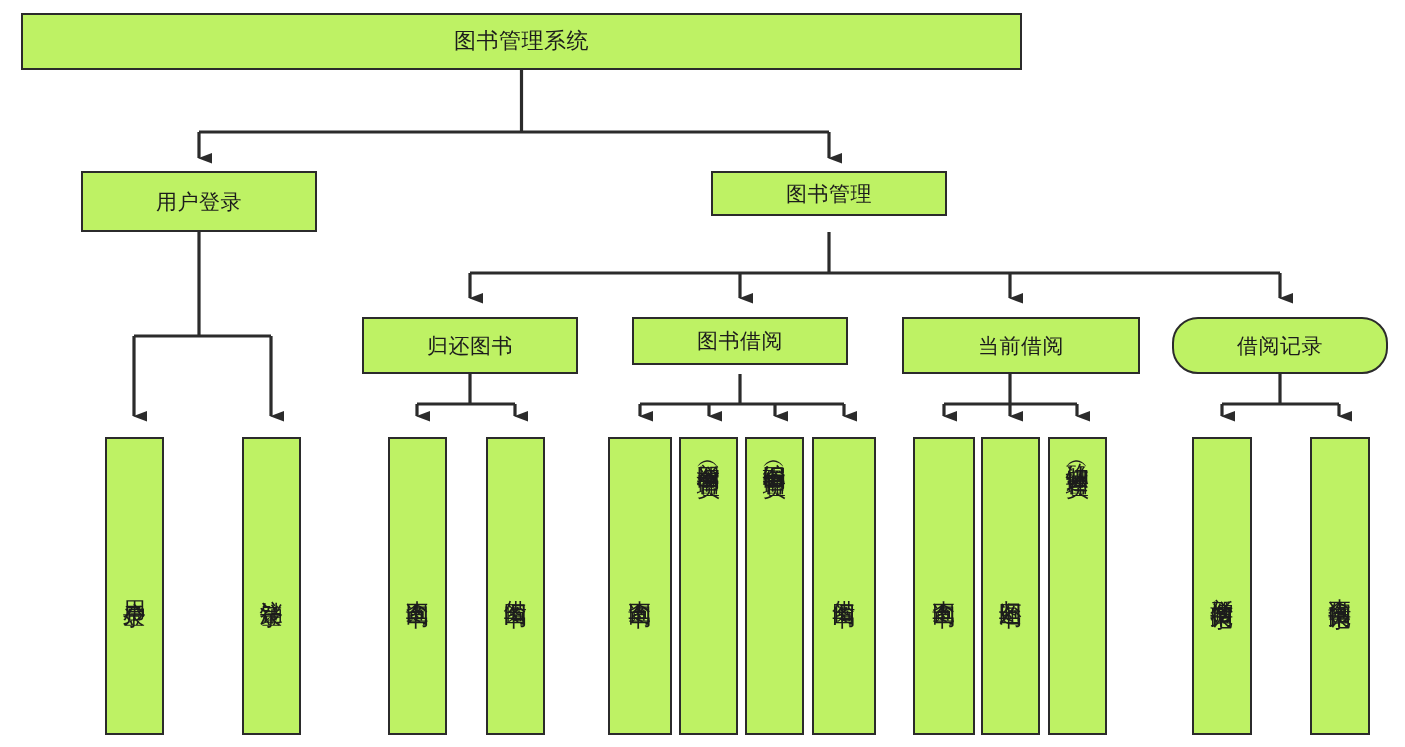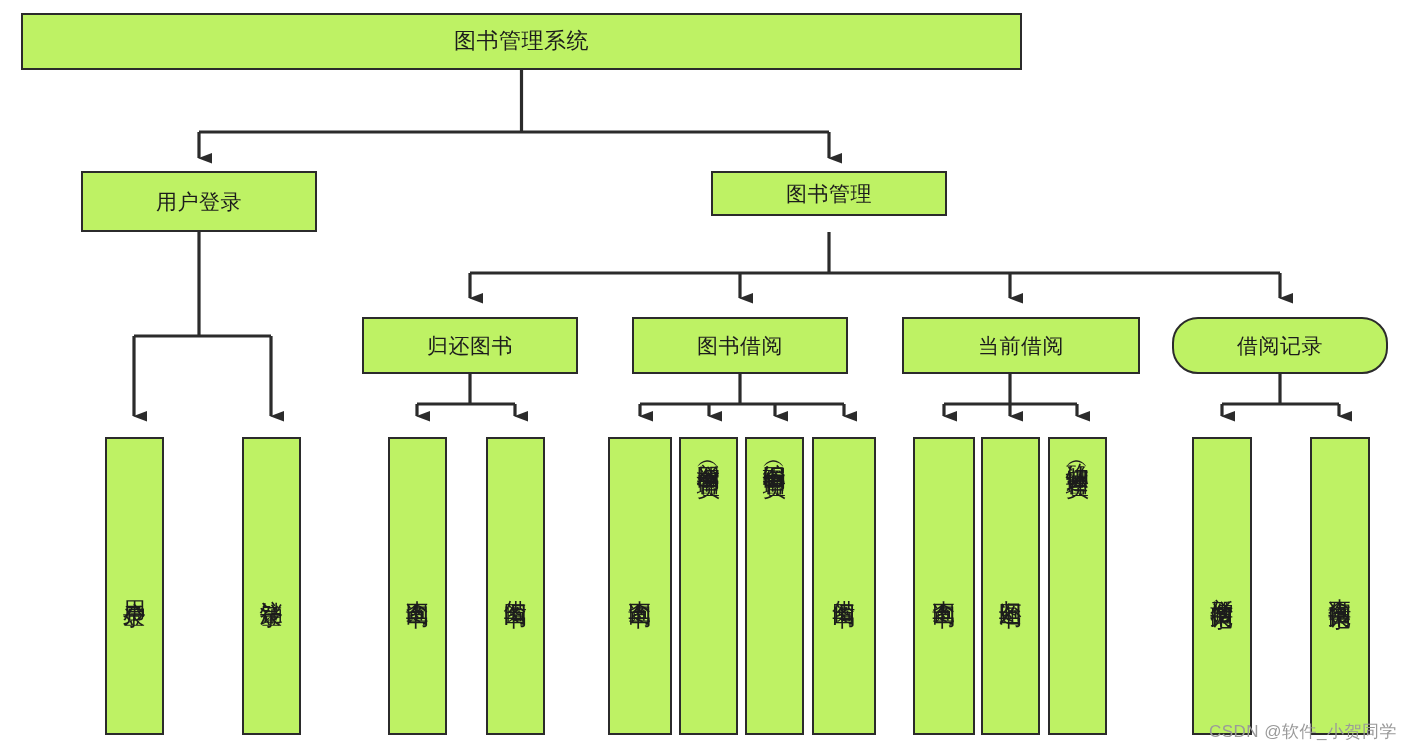--- a/index.html
+++ b/index.html
@@ -130,21 +130,21 @@
   <div class="node h" style="left:81px;top:171px;width:236px;height:61px;">
     <span class="lbl">用户登录</span>
   </div>
   <div class="node h" style="left:711px;top:171px;width:236px;height:45px;">
     <span class="lbl">图书管理</span>
   </div>
 
   <div class="node h" style="left:362px;top:317px;width:216px;height:57px;">
     <span class="lbl">归还图书</span>
   </div>
-  <div class="node h" style="left:632px;top:317px;width:216px;height:57px;">
+  <div class="node h" style="left:632px;top:317px;width:216px;height:48px;">
     <span class="lbl">图书借阅</span>
   </div>
   <div class="node h" style="left:902px;top:317px;width:238px;height:57px;">
     <span class="lbl">当前借阅</span>
   </div>
   <div class="node h" style="left:1172px;top:317px;width:216px;height:57px;border-radius:26px;">
     <span class="lbl">借阅记录</span>
   </div>
 
   <div class="node v mid" style="left:105px;top:437px;width:59px;height:298px;">
@@ -184,15 +184,14 @@
     <span class="lbl">确认归还（管理员）</span>
   </div>
 
   <div class="node v mid" style="left:1192px;top:437px;width:60px;height:298px;">
     <span class="lbl">新增借阅记录</span>
   </div>
   <div class="node v mid" style="left:1310px;top:437px;width:60px;height:298px;">
     <span class="lbl">查询借阅记录</span>
   </div>
 
-  <div id="watermark">CSDN @软件_小贺同学</div>
 
 </div>
 
 </body></html>

